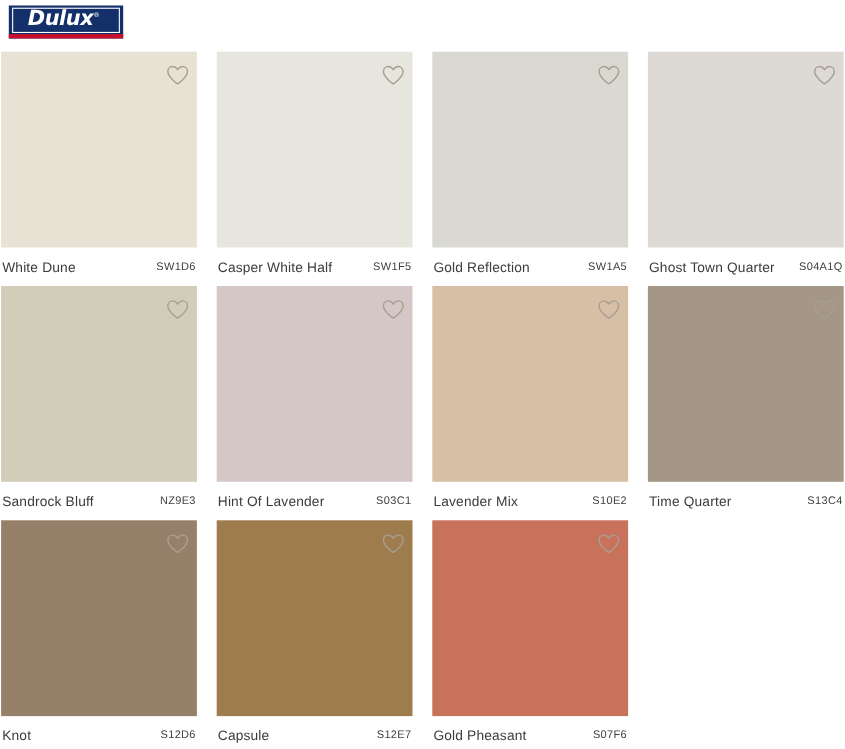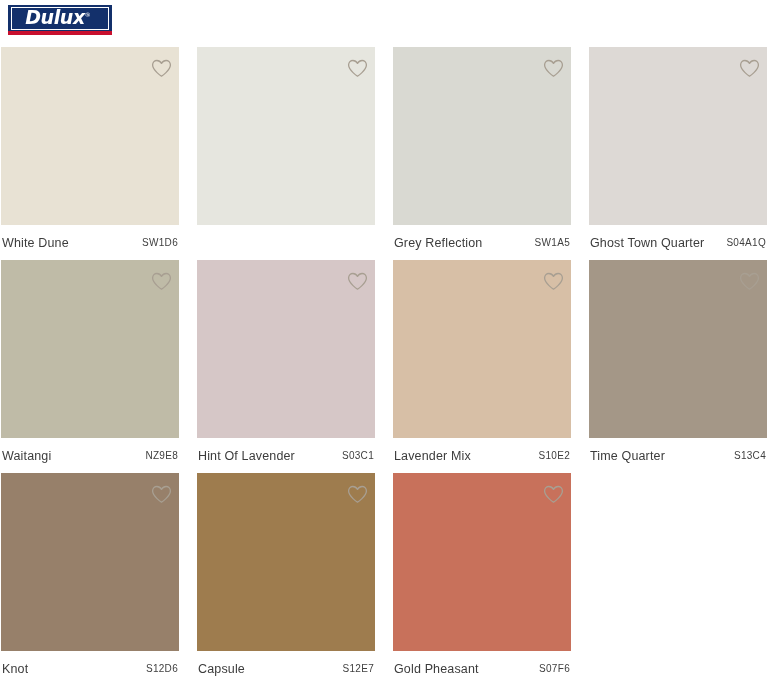--- a/index.html
+++ b/index.html
@@ -154,58 +154,62 @@
       </div>
     </div>
     <div class="tile">
       <div class="swatch" style="background: rgb(230, 230, 223);">
         <button class="heart-btn">
           <svg width="21" height="19" viewBox="0 0 21 19" fill="none">
             <path d="M10.5 17.2 C10.5 17.2 1.6 11.4 1.6 6.1 C1.6 3.3 3.6 1.5 5.9 1.5 C7.8 1.5 9.5 2.7 10.5 4.4 C11.5 2.7 13.2 1.5 15.1 1.5 C17.4 1.5 19.4 3.3 19.4 6.1 C19.4 11.4 10.5 17.2 10.5 17.2 Z" stroke="#A89F92" stroke-width="1.3" stroke-linejoin="round" fill="none"></path>
           </svg>
         </button>
       </div>
+      <div class="label-row">
+        <span class="color-name">Casper White Half</span>
+        <span class="color-code">SW1F5</span>
+      </div>
     </div>
     <div class="tile">
       <div class="swatch" style="background: rgb(217, 217, 210);">
         <button class="heart-btn">
           <svg width="21" height="19" viewBox="0 0 21 19" fill="none">
             <path d="M10.5 17.2 C10.5 17.2 1.6 11.4 1.6 6.1 C1.6 3.3 3.6 1.5 5.9 1.5 C7.8 1.5 9.5 2.7 10.5 4.4 C11.5 2.7 13.2 1.5 15.1 1.5 C17.4 1.5 19.4 3.3 19.4 6.1 C19.4 11.4 10.5 17.2 10.5 17.2 Z" stroke="#A89F92" stroke-width="1.3" stroke-linejoin="round" fill="none"></path>
           </svg>
         </button>
       </div>
       <div class="label-row">
-        <span class="color-name">Grey Reflection</span>
+        <span class="color-name">Gold Reflection</span>
         <span class="color-code">SW1A5</span>
       </div>
     </div>
     <div class="tile">
       <div class="swatch" style="background: rgb(221, 217, 213);">
         <button class="heart-btn">
           <svg width="21" height="19" viewBox="0 0 21 19" fill="none">
             <path d="M10.5 17.2 C10.5 17.2 1.6 11.4 1.6 6.1 C1.6 3.3 3.6 1.5 5.9 1.5 C7.8 1.5 9.5 2.7 10.5 4.4 C11.5 2.7 13.2 1.5 15.1 1.5 C17.4 1.5 19.4 3.3 19.4 6.1 C19.4 11.4 10.5 17.2 10.5 17.2 Z" stroke="#A89F92" stroke-width="1.3" stroke-linejoin="round" fill="none"></path>
           </svg>
         </button>
       </div>
       <div class="label-row">
         <span class="color-name">Ghost Town Quarter</span>
         <span class="color-code">S04A1Q</span>
       </div>
     </div>
     <div class="tile">
-      <div class="swatch" style="background: rgb(191, 187, 167);">
-        <button class="heart-btn">
-          <svg width="21" height="19" viewBox="0 0 21 19" fill="none">
-            <path d="M10.5 17.2 C10.5 17.2 1.6 11.4 1.6 6.1 C1.6 3.3 3.6 1.5 5.9 1.5 C7.8 1.5 9.5 2.7 10.5 4.4 C11.5 2.7 13.2 1.5 15.1 1.5 C17.4 1.5 19.4 3.3 19.4 6.1 C19.4 11.4 10.5 17.2 10.5 17.2 Z" stroke="#A89F92" stroke-width="1.3" stroke-linejoin="round" fill="none"></path>
-          </svg>
-        </button>
-      </div>
-      <div class="label-row">
-        <span class="color-name">Waitangi</span>
-        <span class="color-code">NZ9E8</span>
+      <div class="swatch" style="background: rgb(210, 205, 184);">
+        <button class="heart-btn">
+          <svg width="21" height="19" viewBox="0 0 21 19" fill="none">
+            <path d="M10.5 17.2 C10.5 17.2 1.6 11.4 1.6 6.1 C1.6 3.3 3.6 1.5 5.9 1.5 C7.8 1.5 9.5 2.7 10.5 4.4 C11.5 2.7 13.2 1.5 15.1 1.5 C17.4 1.5 19.4 3.3 19.4 6.1 C19.4 11.4 10.5 17.2 10.5 17.2 Z" stroke="#A89F92" stroke-width="1.3" stroke-linejoin="round" fill="none"></path>
+          </svg>
+        </button>
+      </div>
+      <div class="label-row">
+        <span class="color-name">Sandrock Bluff</span>
+        <span class="color-code">NZ9E3</span>
       </div>
     </div>
     <div class="tile">
       <div class="swatch" style="background: rgb(214, 199, 199);">
         <button class="heart-btn">
           <svg width="21" height="19" viewBox="0 0 21 19" fill="none">
             <path d="M10.5 17.2 C10.5 17.2 1.6 11.4 1.6 6.1 C1.6 3.3 3.6 1.5 5.9 1.5 C7.8 1.5 9.5 2.7 10.5 4.4 C11.5 2.7 13.2 1.5 15.1 1.5 C17.4 1.5 19.4 3.3 19.4 6.1 C19.4 11.4 10.5 17.2 10.5 17.2 Z" stroke="#A89F92" stroke-width="1.3" stroke-linejoin="round" fill="none"></path>
           </svg>
         </button>
       </div>

